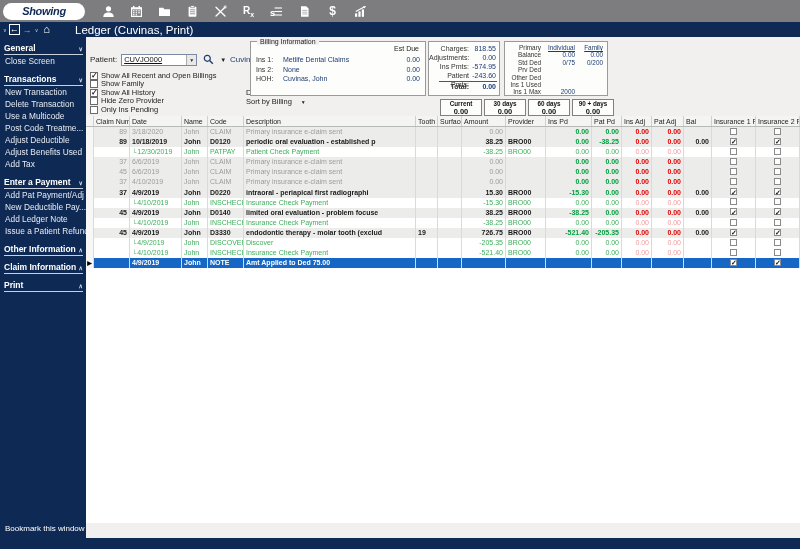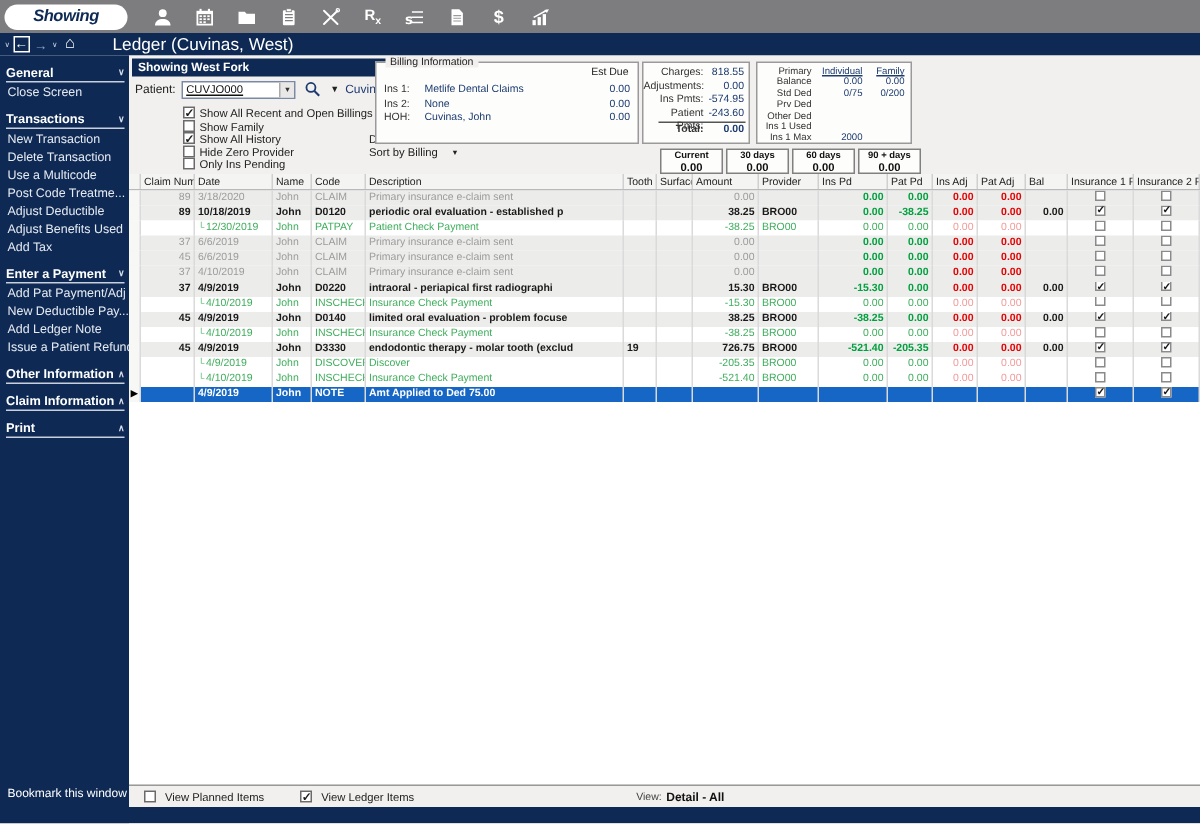--- a/index.html
+++ b/index.html
@@ -41,21 +41,21 @@
               font-weight:bold; font-size:8px; line-height:12px; padding-left:4px; }
   .patientrow { position:absolute; left:4px; top:16px; height:13px; display:flex; align-items:center; font-size:8px; color:#222; }
   .combo { margin-left:4px; width:76px; height:12px; background:#fff; border:1px solid #7A8AA5; display:flex; align-items:center; }
   .combo-val { flex:1; font-size:7.5px; padding-left:2px; color:#111; text-decoration:underline; }
   .combo-btn { width:10px; height:10px; background:#E9E8E6; border-left:1px solid #AAA; font-size:5px; text-align:center; line-height:10px; color:#333; }
   .mag { margin-left:6px; width:11px; height:11px; }
   .filt { margin-left:6px; font-size:6px; color:#222; }
   .pname { margin-left:4px; color:#1C3B70; font-size:8px; }
 
   .filters { position:absolute; left:4px; top:34px; }
-  .f-row { height:8.6px; display:flex; align-items:flex-start; font-size:7.5px; color:#222; white-space:nowrap;margin-left:32px; }
+  .f-row { height:8.6px; display:flex; align-items:flex-end; font-size:7.5px; color:#222; white-space:nowrap; }
   .cbx { width:8px; height:8px; border:1px solid #6A6A6A; background:#fff; display:inline-block; margin-right:3px; position:relative; flex:0 0 8px; }
   .cbx.on::after { content:"✓"; position:absolute; left:0px; top:-1.5px; font-size:8px; font-weight:bold; color:#1A1A1A; }
   .dd { position:absolute; font-size:7.5px; color:#222; display:flex; align-items:center; gap:9px; }
   .dd .arr { font-size:5px; }
   .dd1 { left:160px; top:51px; }
   .dd2 { left:160px; top:60px; }
 
   
   .bi-box { position:absolute; left:164px; top:4px; width:176px; height:55px; border:1px solid #9A9A9A; background:#FDFDFC; font-size:7px; }
   .bi-title { position:absolute; top:-4px; left:6px; background:#F1F0EE; padding:0 3px; color:#222; }
@@ -210,21 +210,21 @@
         </span>
       </div>
   </div>
 
   <div class="navbar">
     <span class="nv-drop">∨</span>
     <span class="nv-back">←</span>
     <span class="nv-fwd">→</span>
     <span class="nv-drop">∨</span>
     <span class="nv-home">⌂</span>
-    <span class="nav-title">Ledger (Cuvinas, West)</span>
+    <span class="nav-title">Ledger (Cuvinas, Print)</span>
   </div>
 
   <div class="sidebar" id="sidebar">
       <div class="sb-h">
         <span>General</span>
         <span class="sb-ch">∨</span>
       </div>
       <div class="sb-i">Close Screen</div>
       <div class="sb-h">
         <span>Transactions</span>
@@ -255,21 +255,20 @@
       </div>
       <div class="sb-h">
         <span>Print</span>
         <span class="sb-ch">∧</span>
       </div>
     </div>
   <div class="bookmark">Bookmark this window</div>
 
   <div class="main">
 
-    <div class="showfork">Showing West Fork</div>
 
     <div class="patientrow">
       <span>Patient:</span>
       <span class="combo">
         <span class="combo-val">CUVJO000</span>
         <span class="combo-btn">▼</span>
       </span>
       <svg class="mag" viewBox="0 0 11 11">
           <circle cx="4.3" cy="4.3" r="3" fill="none" stroke="#1C3B70" stroke-width="1.2"></circle>
           <line x1="6.6" y1="6.6" x2="9.8" y2="9.8" stroke="#1C3B70" stroke-width="1.4"></line>
@@ -696,24 +695,16 @@
           <div class="td ta-r" style="width: 46px;"></div>
           <div class="td ta-r" style="width: 30px;"></div>
           <div class="td ta-r" style="width: 30px;"></div>
           <div class="td ta-r" style="width: 32px;"></div>
           <div class="td ta-r" style="width: 28px;"></div>
           <div class="td ta-c" style="width: 44px;"><span class="cb2 on"></span></div>
           <div class="td ta-c" style="width: 44px;"><span class="cb2 on"></span></div>
         </div>
       </div>
 
-    <div class="footer">
-      <span class="cbx f-cb1" id="fcb1"></span>
-      <span style="margin-left:3px;">View Planned Items</span>
-      <span class="cbx f-cb2 on" id="fcb2"></span>
-      <span style="margin-left:3px;">View Ledger Items</span>
-      <span class="f-view">View:</span>
-      <span class="f-viewval">Detail - All</span>
-    </div>
   </div>
 
   <div class="bottomstrip"></div>
 </div>
 
 </body></html>

